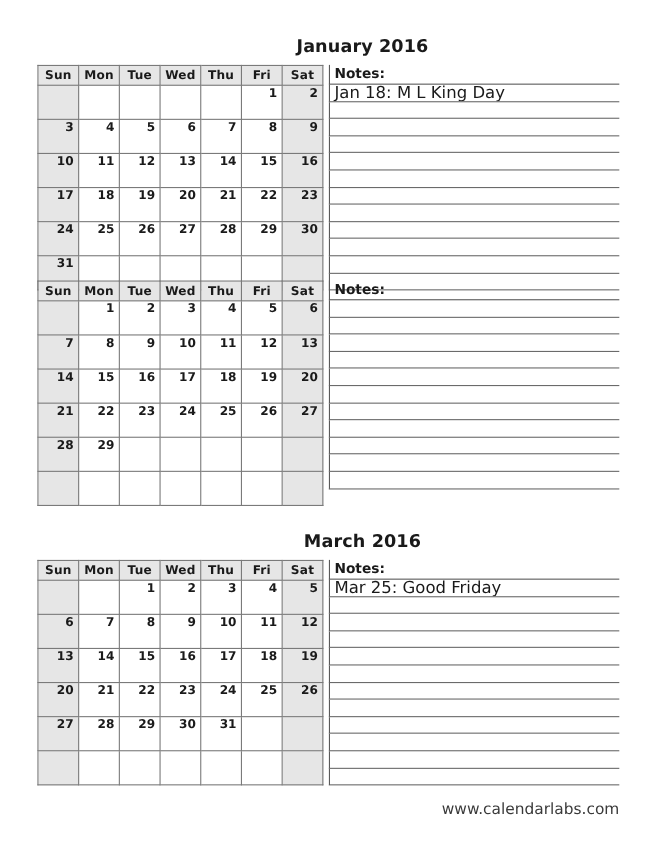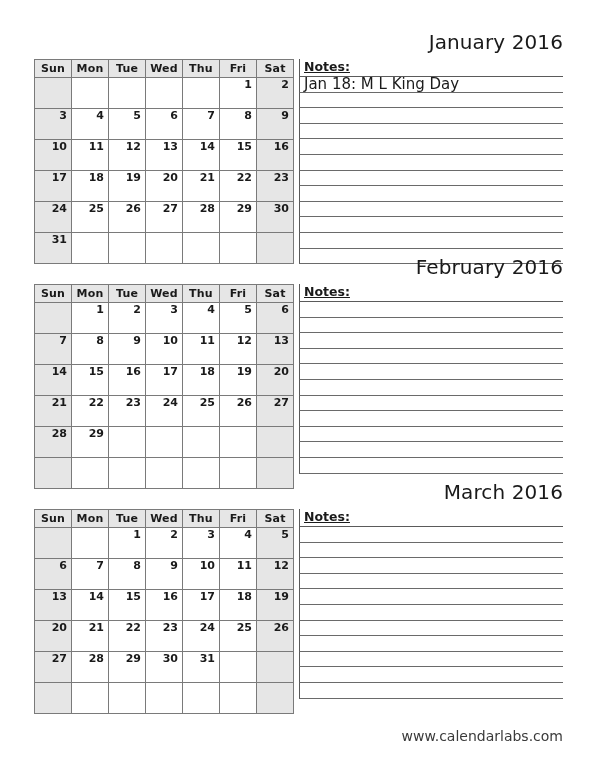--- a/index.html
+++ b/index.html
@@ -25,25 +25,25 @@
   }
 
   
   .month-block {
     position: absolute;
     left: 34px;
     width: 529px;
   }
 
   .month-title {
-    font-size: 20px;
-    font-weight: normal;
+    font-size: 16px;
+    font-weight: bold;
     color: #1a1a1a;
     letter-spacing: 0.1px;
-    text-align: right;
+    text-align: center;
     margin: 0 0 5px 0;
     padding-left: 62px;
     height: 24px;
     line-height: 24px;
     white-space: nowrap;
   }
 
   .month-body {
     display: flex;
     align-items: flex-start;
@@ -98,21 +98,20 @@
   .notes-header {
     font-size: 12.5px;
     font-weight: bold;
     color: #1a1a1a;
     height: 18px;
     line-height: 16px;
     padding-left: 4px;
     border-bottom: 1.5px solid #5a5a5a;
     box-sizing: border-box;
     border-left: 1.5px solid #5a5a5a;
-    text-decoration: underline;
   }
   .notes-line {
     height: 15.6px;
     box-sizing: border-box;
     border-bottom: 1.5px solid #6a6a6a;
     border-left: 1.5px solid #5a5a5a;
     font-size: 15px;
     color: #1a1a1a;
     line-height: 14px;
     padding-left: 4px;
@@ -304,21 +303,20 @@
             <div class="notes-line"></div>
             <div class="notes-line"></div>
             <div class="notes-line"></div>
             <div class="notes-line"></div>
             <div class="notes-line"></div>
             <div class="notes-line"></div>
           </div>
         </div>
       </div>
       <div class="month-block" style="top: 255px;">
-        <div class="month-title">February 2016</div>
         <div class="month-body">
           <table class="cal-grid">
             <thead>
               <tr>
                 <th>Sun</th>
                 <th>Mon</th>
                 <th>Tue</th>
                 <th>Wed</th>
                 <th>Thu</th>
                 <th>Fri</th>
@@ -633,20 +631,21 @@
                   <span class="daynum"></span>
                 </td>
                 <td class="weekend">
                   <span class="daynum"></span>
                 </td>
               </tr>
             </tbody>
           </table>
           <div class="notes">
             <div class="notes-header">Notes:</div>
+            <div class="notes-line">Mar 25: Good Friday</div>
             <div class="notes-line"></div>
             <div class="notes-line"></div>
             <div class="notes-line"></div>
             <div class="notes-line"></div>
             <div class="notes-line"></div>
             <div class="notes-line"></div>
             <div class="notes-line"></div>
             <div class="notes-line"></div>
             <div class="notes-line"></div>
             <div class="notes-line"></div>

